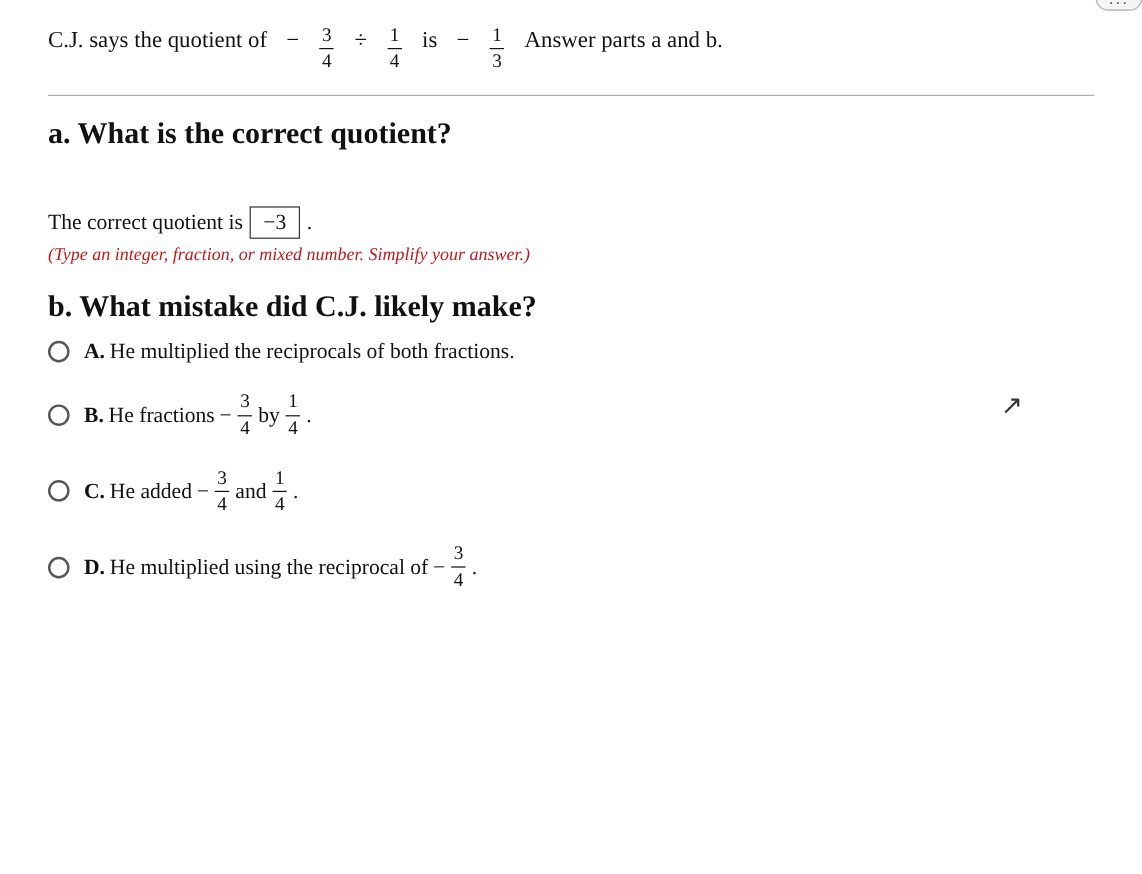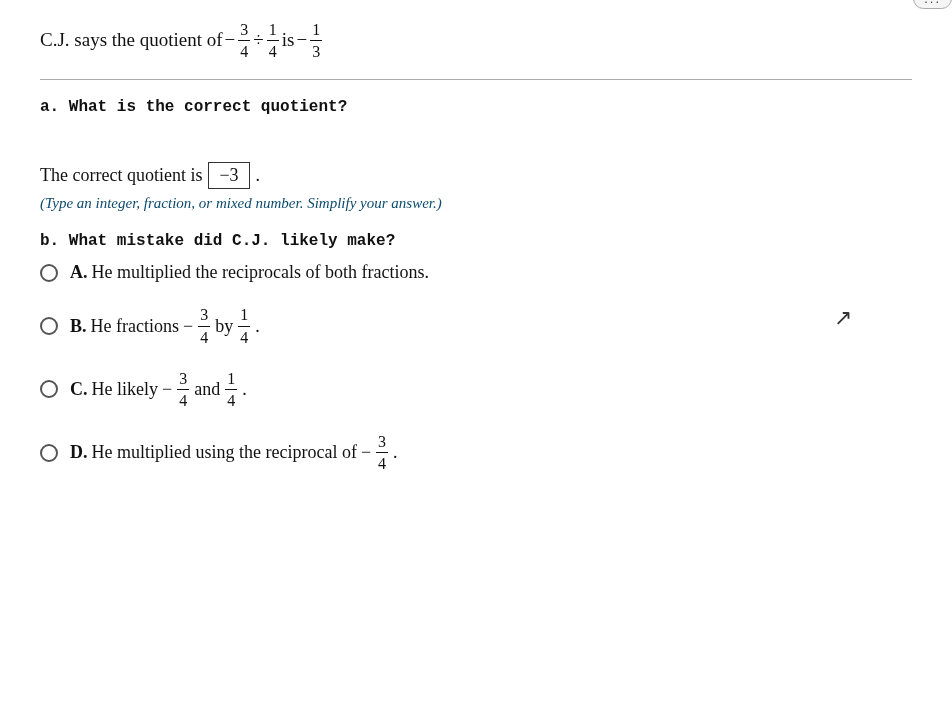--- a/index.html
+++ b/index.html
@@ -16,23 +16,22 @@
       width: 952px;
       min-height: 728px;
       padding: 20px 40px 30px 40px;
     }
 
     .problem-statement {
       font-size: 19px;
       line-height: 1.5;
       margin-bottom: 18px;
       display: flex;
-      align-items: center;
       flex-wrap: wrap;
-      gap: 2px;
+      gap: 16px;
     }
 
     .fraction {
       display: inline-flex;
       flex-direction: column;
       align-items: center;
       vertical-align: middle;
       line-height: 1;
       margin: 0 1px;
     }
@@ -66,23 +65,22 @@
       background: #f5f5f5;
       padding: 2px 10px;
       font-size: 13px;
       cursor: pointer;
       color: #444;
       letter-spacing: 2px;
     }
 
     .section-label {
       font-weight: bold;
-      font-size: 16px;
+      font-size: 25px;
       margin-bottom: 10px;
-      font-family: Liberation Mono, monospace;
     }
 
     .answer-line {
       font-size: 18px;
       margin-bottom: 6px;
       display: flex;
       align-items: center;
       gap: 6px;
       margin-top: 46px;
     }
@@ -92,21 +90,21 @@
       border: 1.5px solid #333;
       padding: 2px 10px;
       font-size: 18px;
       min-width: 36px;
       text-align: center;
       background: #fff;
     }
 
     .hint-text {
       font-size: 15px;
-      color: #0c4a6e;
+      color: #b91c1c;
       font-style: italic;
       margin-bottom: 20px;
     }
 
     .section-b {
       margin-top: 13px;
     }
 
     .choice-list {
       margin-top: 12px;
@@ -168,20 +166,21 @@
   <span class="fraction">
     <span class="numerator">1</span>
     <span class="denominator">4</span>
   </span>
   <span>is</span>
   <span>−</span>
   <span class="fraction">
     <span class="numerator">1</span>
     <span class="denominator">3</span>
   </span>
+  <span>Answer parts a and b.</span>
 </div>
 
 <hr class="divider-line">
   <button class="more-btn">...</button>
 
 <div>
   <div class="section-label">
     <span>a.</span>
     <span style="font-weight:bold;">What is the correct quotient?</span>
   </div>
@@ -227,21 +226,21 @@
         </span>
         <span>.</span>
       </span>
       <span class="cursor-arrow">↖</span>
     </div>
 
     <div class="choice-item">
       <span class="radio-circle"></span>
       <span class="choice-text">
         <span class="choice-label">C.</span>
-        <span>He likely</span>
+        <span>He added</span>
         <span>−</span>
         <span class="fraction">
           <span class="numerator">3</span>
           <span class="denominator">4</span>
         </span>
         <span>and</span>
         <span class="fraction">
           <span class="numerator">1</span>
           <span class="denominator">4</span>
         </span>

